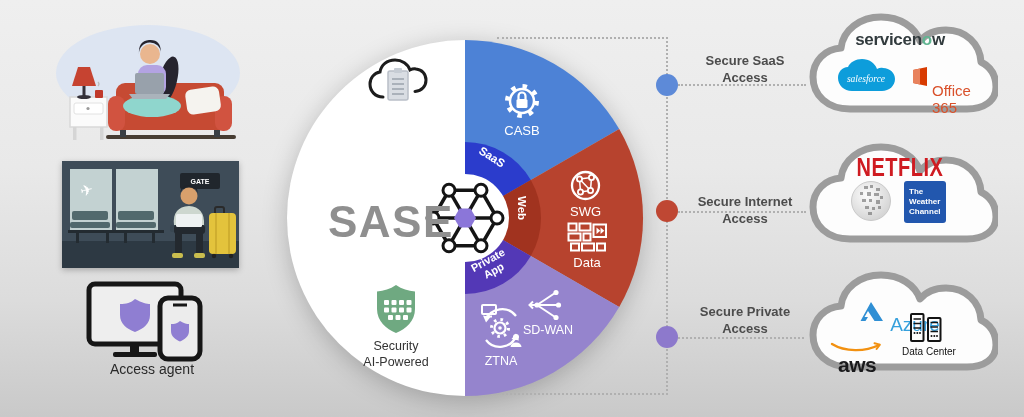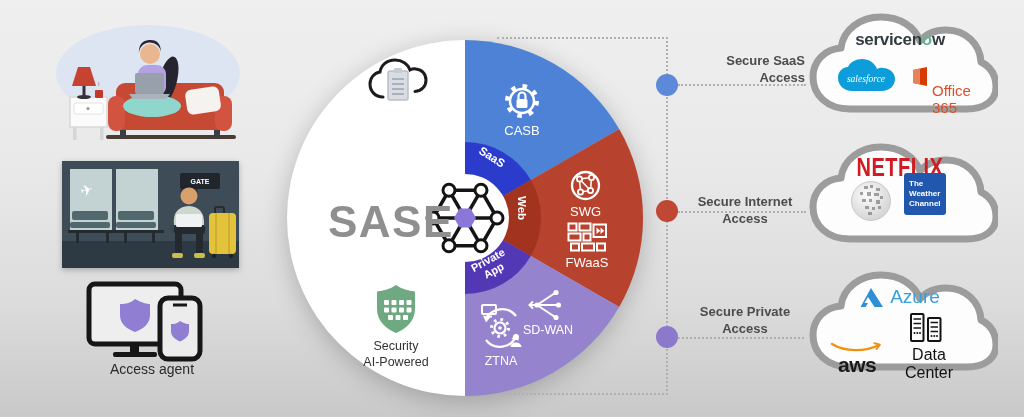--- a/index.html
+++ b/index.html
@@ -21,23 +21,23 @@
   .sase{font-size:44px;font-weight:700;color:#8f8f8f;letter-spacing:1.5px;text-align:center;margin-left:40px;}
   .cloud-wrap{width:196px;height:126px;}
   .cloud-content{position:absolute;left:0;top:0;right:0;bottom:0;}
   .servicenow{font-size:17px;font-weight:700;color:#323b3e;letter-spacing:-0.3px;text-align:center;width:100%;}
   .servicenow .green-o{color:#61b592;}
   .office-text{font-size:15px;font-weight:500;color:#d9502a;}
   .netflix{width:100%;text-align:center;font-size:20px;font-weight:800;color:#cf1b21;letter-spacing:0.5px;transform:scaleY(1.25);}
   .weather-box{width:42px;height:42px;background:#2257ae;border-radius:3px;color:#ffffff;
     font-size:8px;font-weight:700;line-height:1.25;padding:6px 0 0 5px;}
   .azure-row{width:100%;display:flex;justify-content:center;align-items:center;gap:6px;}
-  .azure-text{font-size:19px;font-weight:400;color:#36a0dc;}
+  .azure-text{font-size:19px;font-weight:400;color:#36a0dc;margin-top:28px;}
   .aws-text{font-size:21px;font-weight:700;color:#19191b;letter-spacing:-0.5px;line-height:1;}
-  .dc-text{font-size:16px;font-weight:500;color:#111111;text-align:center;}
+  .dc-text{font-size:10px;font-weight:500;color:#111111;text-align:center;}
   .caption{font-size:14px;color:#2a2a2a;text-align:center;}
   .gate-text{font-size:7px;font-weight:700;fill:#ffffff;font-family:"Liberation Sans",sans-serif;}
   .sf-text{font-size:9.5px;font-style:italic;fill:#ffffff;font-family:"Liberation Serif",serif;}
 </style>
 </head>
 <body>
 
 <div class="stage">
 
   <svg class="abs" style="left:28px;top:18px;" width="240" height="132" viewBox="0 0 240 132">
@@ -232,21 +232,21 @@
       <rect x="26.5" y="2.5" width="12.5" height="12.5"></rect>
       <rect x="1.5" y="11.5" width="12" height="7"></rect>
         <rect x="16.5" y="11.5" width="7" height="7"></rect>
       <rect x="4" y="21.5" width="8" height="7"></rect>
         <rect x="15" y="21.5" width="12" height="7"></rect>
         <rect x="30" y="21.5" width="8" height="7"></rect>
     </g>
     <polygon points="29.5,5.5 33.3,8.75 29.5,12" fill="#ffffff"></polygon>
     <polygon points="33.5,5.5 37.3,8.75 33.5,12" fill="#ffffff"></polygon>
   </svg>
-  <div class="abs seg-label" style="left:557px;top:255px;width:60px;">FWaaS</div>
+  <div class="abs seg-label" style="left:557px;top:255px;width:60px;">Data</div>
 
   <svg class="abs" style="left:528px;top:288px;" width="36" height="34" viewBox="0 0 36 34">
     <g stroke="#ffffff" stroke-width="2" fill="none">
       <line x1="9" y1="17" x2="27" y2="5"></line>
         <line x1="9" y1="17" x2="29" y2="17"></line>
         <line x1="9" y1="17" x2="27" y2="29"></line>
       <line x1="9" y1="17" x2="2" y2="17"></line>
       <polyline points="5,13.5 1.5,17 5,20.5"></polyline>
     </g>
     <circle cx="9" cy="17" r="2.6" fill="#ffffff"></circle>
@@ -282,21 +282,21 @@
   <div class="abs dot-v" style="left:666px;top:37px;height:358px;"></div>
   <div class="abs dot-h" style="left:497px;top:393px;width:171px;"></div>
   <div class="abs dot-h" style="left:678px;top:84px;width:128px;"></div>
   <div class="abs dot-h" style="left:678px;top:211px;width:128px;"></div>
   <div class="abs dot-h" style="left:678px;top:337px;width:126px;"></div>
 
   <div class="abs cdot" style="left: 656px; top: 74px; background: rgb(93, 138, 216);"></div>
   <div class="abs cdot" style="left: 656px; top: 200px; background: rgb(191, 71, 51);"></div>
   <div class="abs cdot" style="left: 656px; top: 326px; background: rgb(141, 121, 204);"></div>
 
-  <div class="abs conn-label" style="left:685px;top:53px;width:120px;text-align:right;">
+  <div class="abs conn-label" style="left:685px;top:53px;width:120px;">
     <div>Secure SaaS</div>
     <div>Access</div>
   </div>
   <div class="abs conn-label" style="left:685px;top:194px;width:120px;">
     <div>Secure Internet</div>
     <div>Access</div>
   </div>
   <div class="abs conn-label" style="left:685px;top:304px;width:120px;">
     <div>Secure Private</div>
     <div>Access</div>
@@ -344,21 +344,21 @@
           <rect x="30" y="16" width="3" height="3"></rect>
             <rect x="12" y="19" width="4" height="3"></rect>
             <rect x="19" y="19" width="3" height="3"></rect>
           <rect x="26" y="20" width="4" height="4"></rect>
             <rect x="15" y="26" width="4" height="3"></rect>
             <rect x="22" y="27" width="3" height="3"></rect>
           <rect x="28" y="26" width="3" height="3"></rect>
             <rect x="18" y="32" width="4" height="3"></rect>
         </g>
       </svg>
-      <div class="abs weather-box" style="left:102px;top:37px;">
+      <div class="abs weather-box" style="left:102px;top:45px;">
         <div>The</div>
         <div>Weather</div>
         <div>Channel</div>
       </div>
     </div>
   </div>
 
   <div class="abs cloud-wrap" style="left:802px;top:264px;">
     <svg width="196" height="126" viewBox="0 0 196 126">
       <path d="M48 103 C 25 103 11 89 11 71 C 11 55 23 43 39 42 C 41 24 58 11 79 11 C 98 11 113 21 118 35 C 124 28 134 24 144 24 C 164 24 178 38 179 56 C 189 61 194 70 194 81 C 194 95 182 103 165 103 Z" fill="#fdfdfd" stroke="#9c9c9c" stroke-width="7" stroke-linejoin="round"></path>

